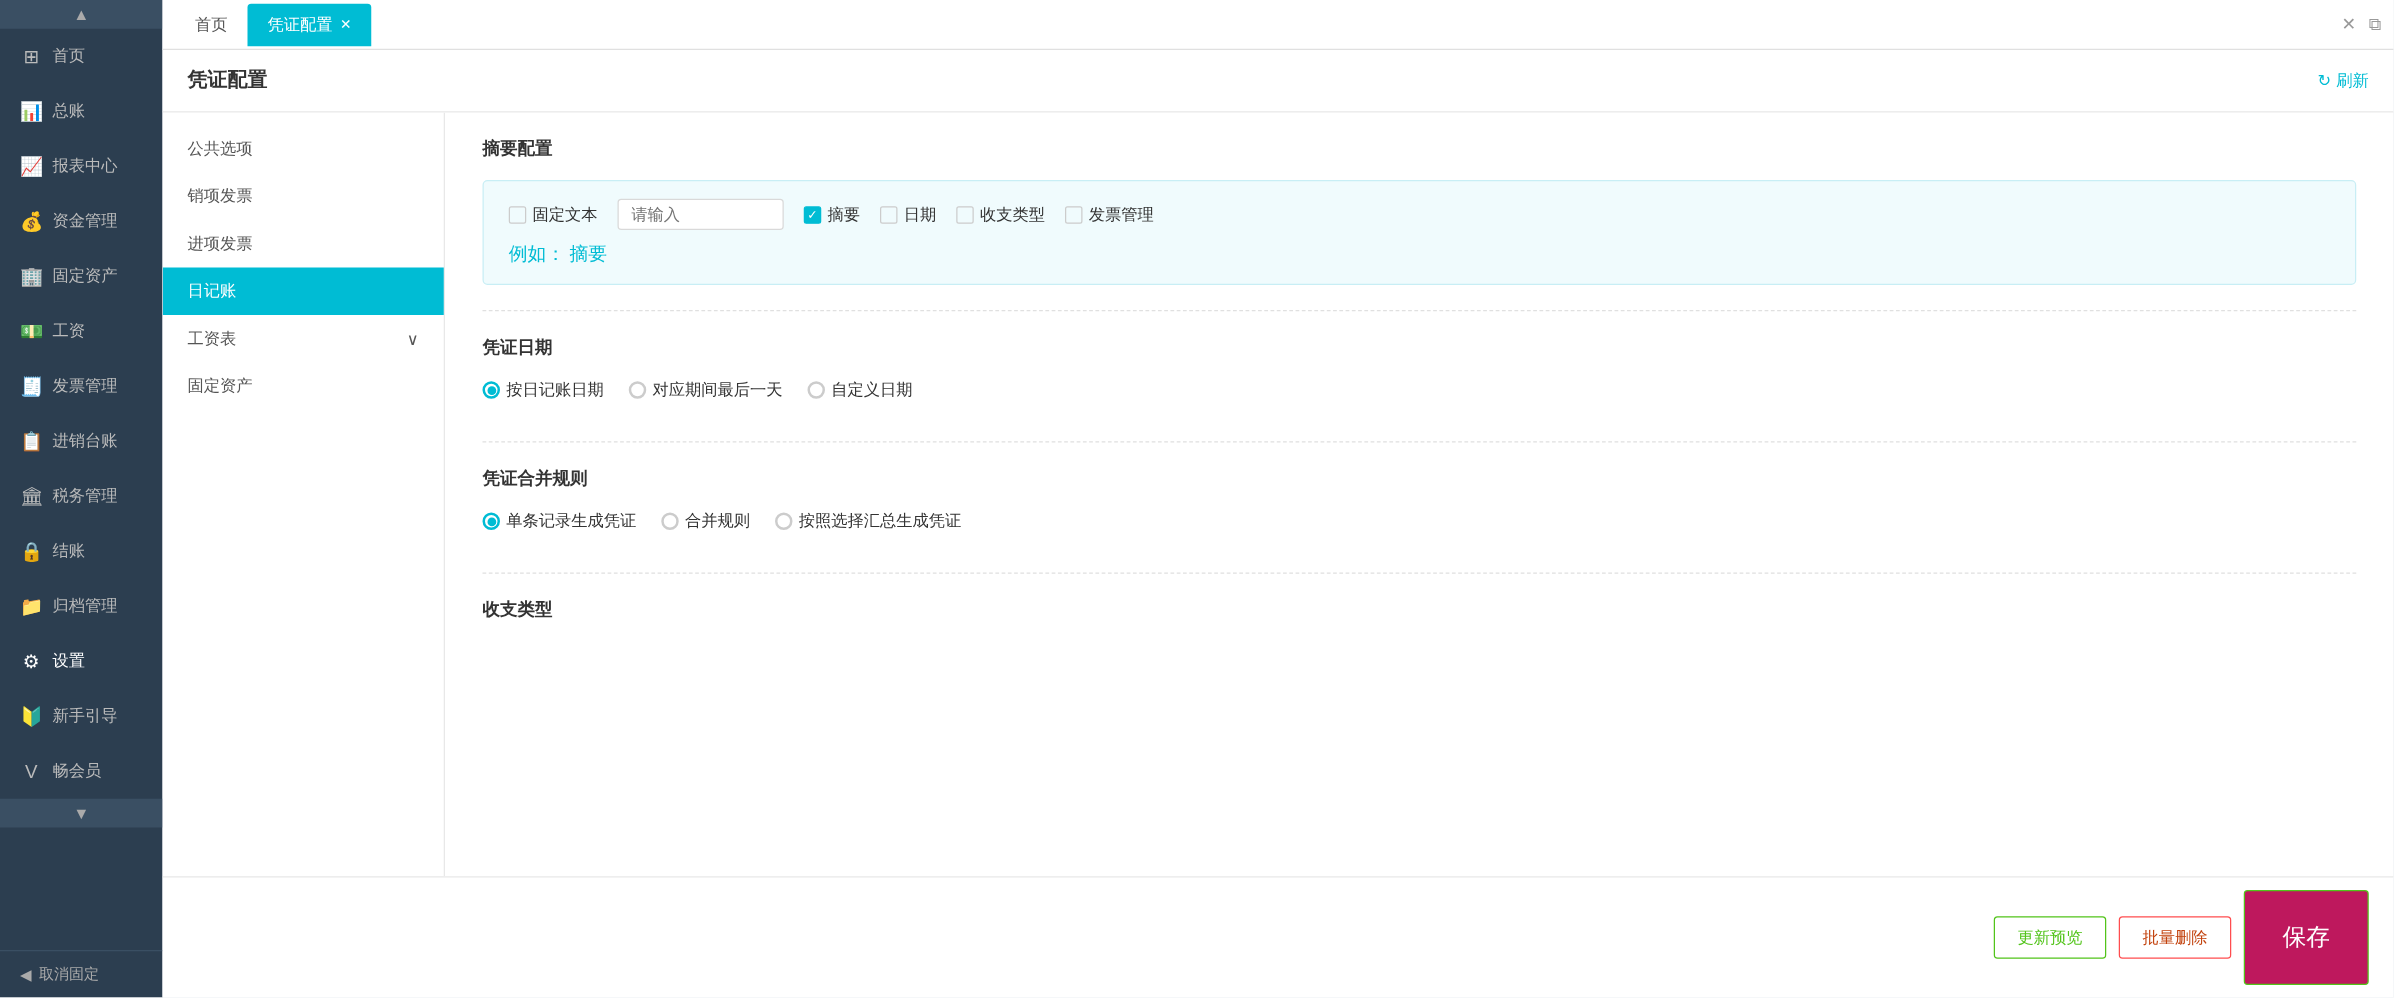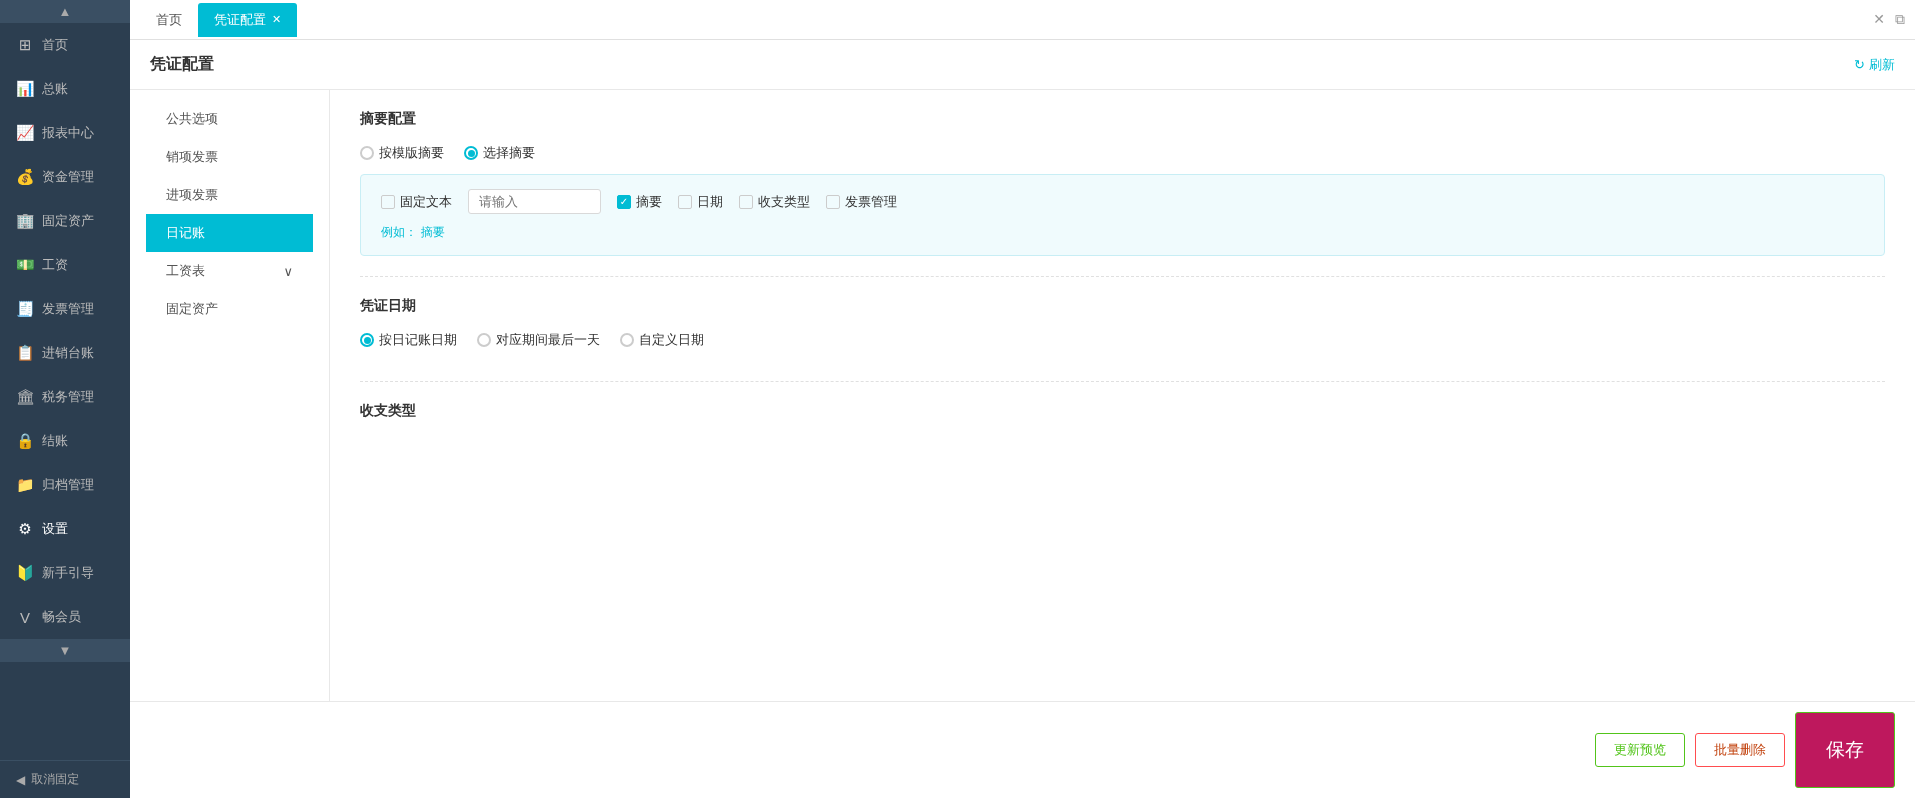--- a/index.html
+++ b/index.html
@@ -117,24 +117,24 @@
 
     
     .body-layout {
       display: flex;
       flex: 1;
       overflow: hidden;
     }
 
     
     .left-nav {
-      width: 200px;
+      width: 226px;
       background: #fff;
       border-right: 1px solid #e8e8e8;
-      padding: 10px 16px;
+      padding: 10px 0;
       flex-shrink: 0;
     }
     .left-nav-item {
       padding: 10px 20px;
       cursor: pointer;
       color: #555;
       font-size: 13px;
       display: flex;
       align-items: center;
       justify-content: space-between;
@@ -241,21 +241,21 @@
     .text-input {
       border: 1px solid #d9d9d9;
       border-radius: 3px;
       padding: 4px 10px;
       font-size: 13px;
       width: 133px;
       outline: none;
       color: #999;
     }
     .example-text {
-      font-size: 12px;
+      font-size: 15px;
       color: #00bcd4;
     }
 
     
     .bottom-bar {
       background: #fff;
       border-top: 1px solid #e8e8e8;
       padding: 10px 20px;
       display: flex;
       align-items: center;
@@ -409,30 +409,20 @@
         </div>
         <div class="left-nav-item">
           <span>固定资产</span>
         </div>
       </div>
 
       <div class="right-panel">
 
         <div class="section">
           <div class="section-title">摘要配置</div>
-          <div class="radio-group">
-            <label class="radio-item">
-              <div class="radio-circle"></div>
-              <span>按模版摘要</span>
-            </label>
-            <label class="radio-item">
-              <div class="radio-circle checked"></div>
-              <span>选择摘要</span>
-            </label>
-          </div>
 
           <div class="checkbox-config">
             <div class="checkbox-row">
               <label class="checkbox-item">
                 <div class="checkbox-box"></div>
                 <span>固定文本</span>
               </label>
               <input class="text-input" type="text" placeholder="请输入" style="">
 
               <label class="checkbox-item">
@@ -473,20 +463,37 @@
               <div class="radio-circle"></div>
               <span>对应期间最后一天</span>
             </label>
             <label class="radio-item">
               <div class="radio-circle"></div>
               <span>自定义日期</span>
             </label>
           </div>
         </div>
 
+        <div class="section">
+          <div class="section-title">凭证合并规则</div>
+          <div class="radio-group">
+            <label class="radio-item">
+              <div class="radio-circle checked"></div>
+              <span>单条记录生成凭证</span>
+            </label>
+            <label class="radio-item">
+              <div class="radio-circle"></div>
+              <span>合并规则</span>
+            </label>
+            <label class="radio-item">
+              <div class="radio-circle"></div>
+              <span>按照选择汇总生成凭证</span>
+            </label>
+          </div>
+        </div>
 
         <div class="section">
           <div class="section-title">收支类型</div>
         </div>
 
       </div>
     </div>
 
     <div class="bottom-bar">
       <button class="btn btn-outline-green">更新预览</button>

